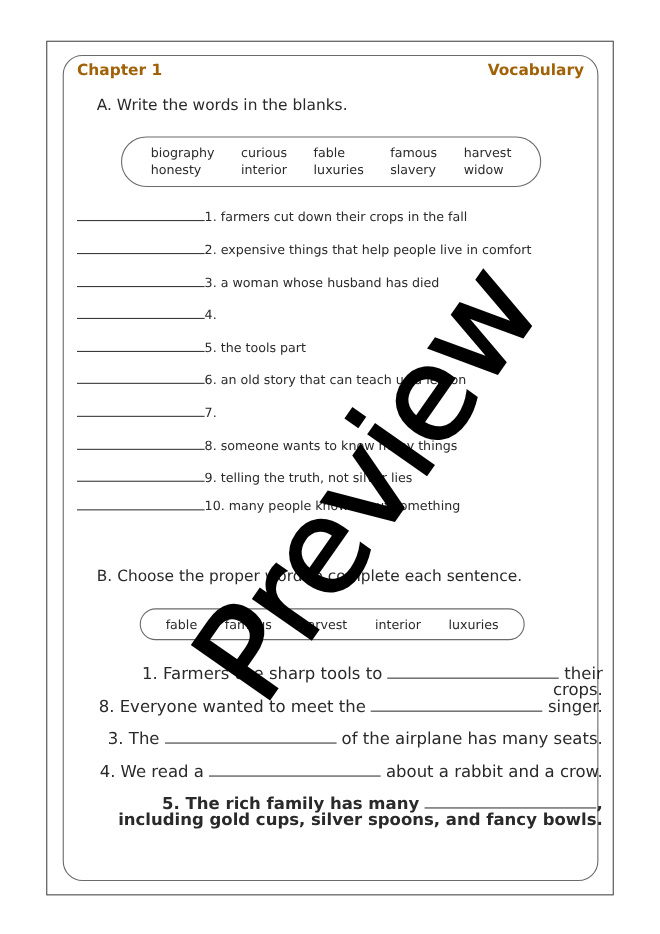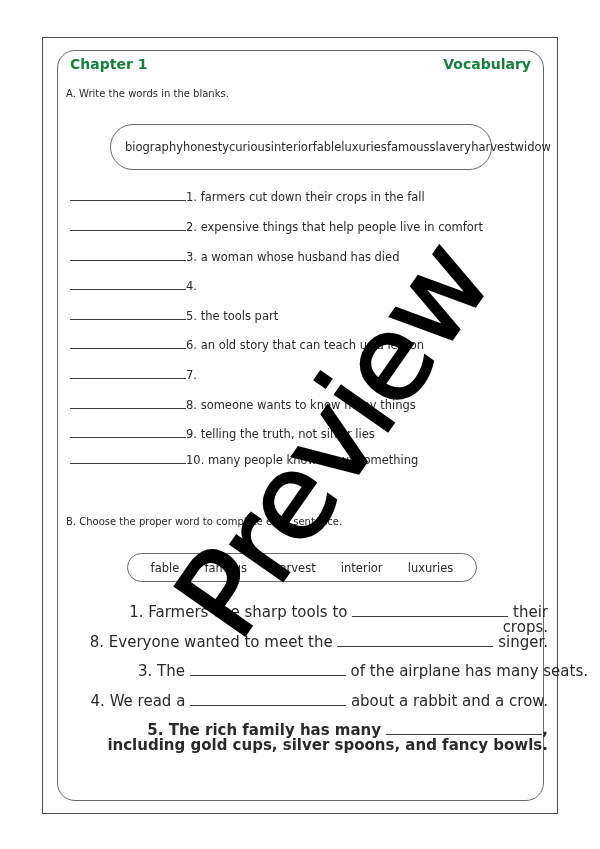--- a/index.html
+++ b/index.html
@@ -27,41 +27,41 @@
       border-radius: 18px;
     }
     .header {
       position: absolute;
       left: 70px; top: 56px;
       width: 461px;
       display: flex;
       justify-content: space-between;
       font-weight: bold;
       font-size: 14px;
-      color: #15803d;
+      color: #a16207;
     }
     .instr {
       position: absolute;
-      left: 66px;
-      font-size: 10px;
+      left: 88px;
+      font-size: 14px;
       color: #2a2a2a;
     }
     .wordbank-a {
       position: absolute;
       left: 110px; top: 124px;
       width: 382px; height: 46px;
       border: 1.3px solid #6a6a6a;
       border-radius: 23px;
       display: flex;
       justify-content: space-around;
       align-items: center;
       padding: 0 14px;
     }
     .wb-col {
-      display: flex; flex-direction: row; align-items: flex-start;
+      display: flex; flex-direction: column; align-items: flex-start;
       font-family: "DejaVu Sans", sans-serif;
       font-size: 11.5px;
       line-height: 15px;
       color: #2a2a2a;
     }
     .def-row {
       position: absolute;
       left: 70px;
       font-size: 11.5px;
       display: flex;
@@ -201,21 +201,21 @@
   <span>interior</span>
   <span>luxuries</span>
 </div>
 
 <div class="sent-row" style="top:605px;">
   <span>1. Farmers use sharp tools to </span><span class="blank-b"></span><span> their crops.</span>
 </div>
 <div class="sent-row" style="top:635px;">
   <span>8. Everyone wanted to meet the </span><span class="blank-b"></span><span> singer.</span>
 </div>
-<div class="sent-row" style="top:664px;margin-left:40px;">
+<div class="sent-row" style="top:664px;">
   <span>3. The </span><span class="blank-b"></span><span> of the airplane has many seats.</span>
 </div>
 <div class="sent-row" style="top:694px;">
   <span>4. We read a </span><span class="blank-b"></span><span> about a rabbit and a crow.</span>
 </div>
 <div class="sent-row" style="top:723px;font-weight:bold;">
   <span>5. The rich family has many </span><span class="blank-b"></span><span>, including gold cups, silver spoons, and fancy bowls.</span>
 </div>
 
 <div class="watermark">Preview</div>

